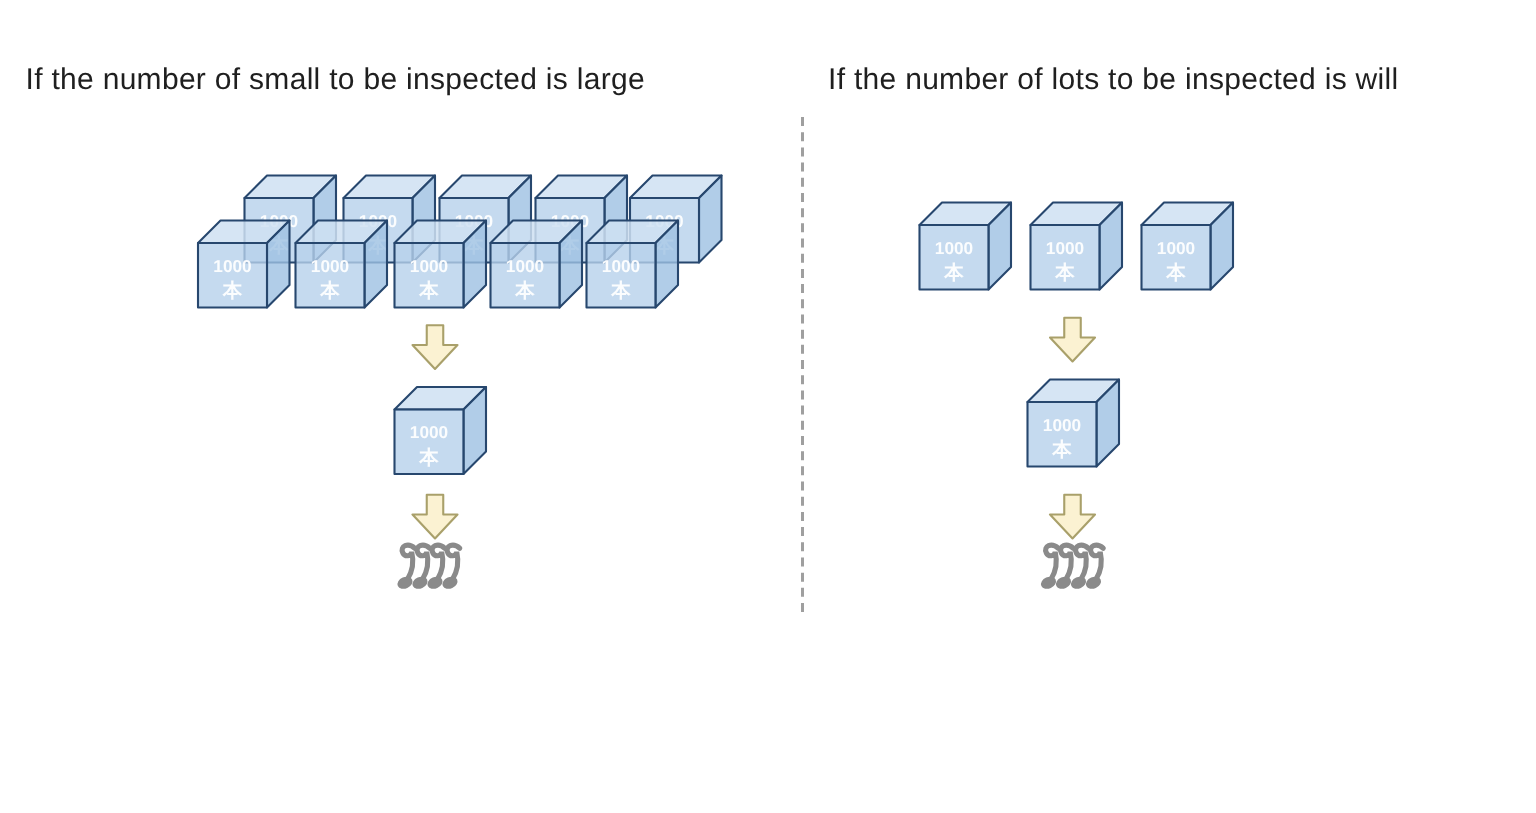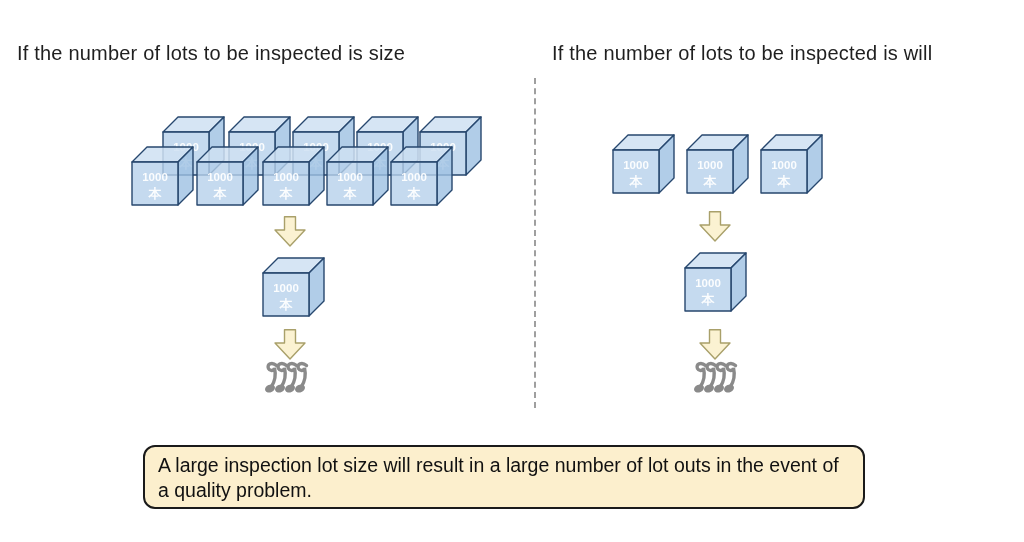--- a/index.html
+++ b/index.html
@@ -30,21 +30,21 @@
     position:absolute;left:143px;top:445px;width:722px;height:64px;box-sizing:border-box;
     background:var(--note-fill,#fcefcd);border:2.5px solid var(--note-border,#1a1a1a);
     border-radius:12px;padding:6px 13px;font-size:19.5px;line-height:25px;color:#111;
   }
 </style>
 </head>
 <body>
 
 <div class="stage">
 
-  <div class="panel-title left">If the number of lots to be inspected is size</div>
+  <div class="panel-title left">If the number of small to be inspected is large</div>
   <div class="panel-title right">If the number of lots to be inspected is will</div>
 
   <div class="divider"></div>
 
   <svg style="left:127px;top:116px" width="360" height="92" viewBox="0 0 360 92">
       <g transform="translate(36,1)">
         <polygon class="cube-top" points="0,15 15,0 61,0 46,15"></polygon>
         <polygon class="cube-side" points="46,15 61,0 61,43 46,58"></polygon>
         <polygon class="cube-front" points="0,15 46,15 46,58 0,58"></polygon>
         <text class="cube-num" x="23" y="34">1000</text>
@@ -188,15 +188,14 @@
     <polygon points="10.5,0.8 21.5,0.8 21.5,14 31,14 16,30 1,14 10.5,14"></polygon>
   </svg>
 
   <svg class="crowd" style="left:692px;top:362px" width="52" height="32" viewBox="0 0 52 32">
     <use href="#crowdUnit" x="0"></use>
       <use href="#crowdUnit" x="10"></use>
     <use href="#crowdUnit" x="20"></use>
       <use href="#crowdUnit" x="30"></use>
   </svg>
 
-  <div class="note-box">A large inspection lot size will result in a large number of lot outs in the event of a quality problem.</div>
 
 </div>
 
 </body></html>

